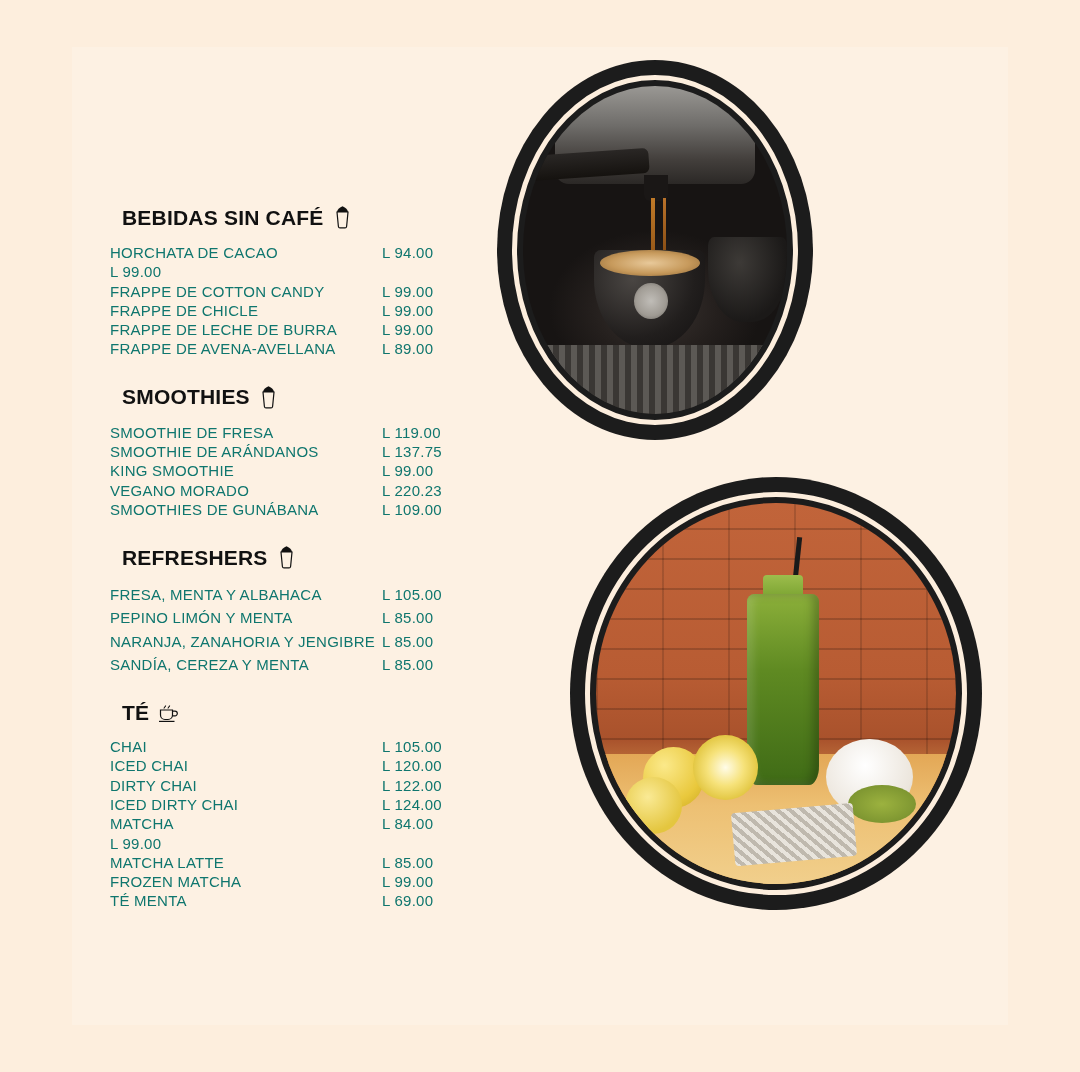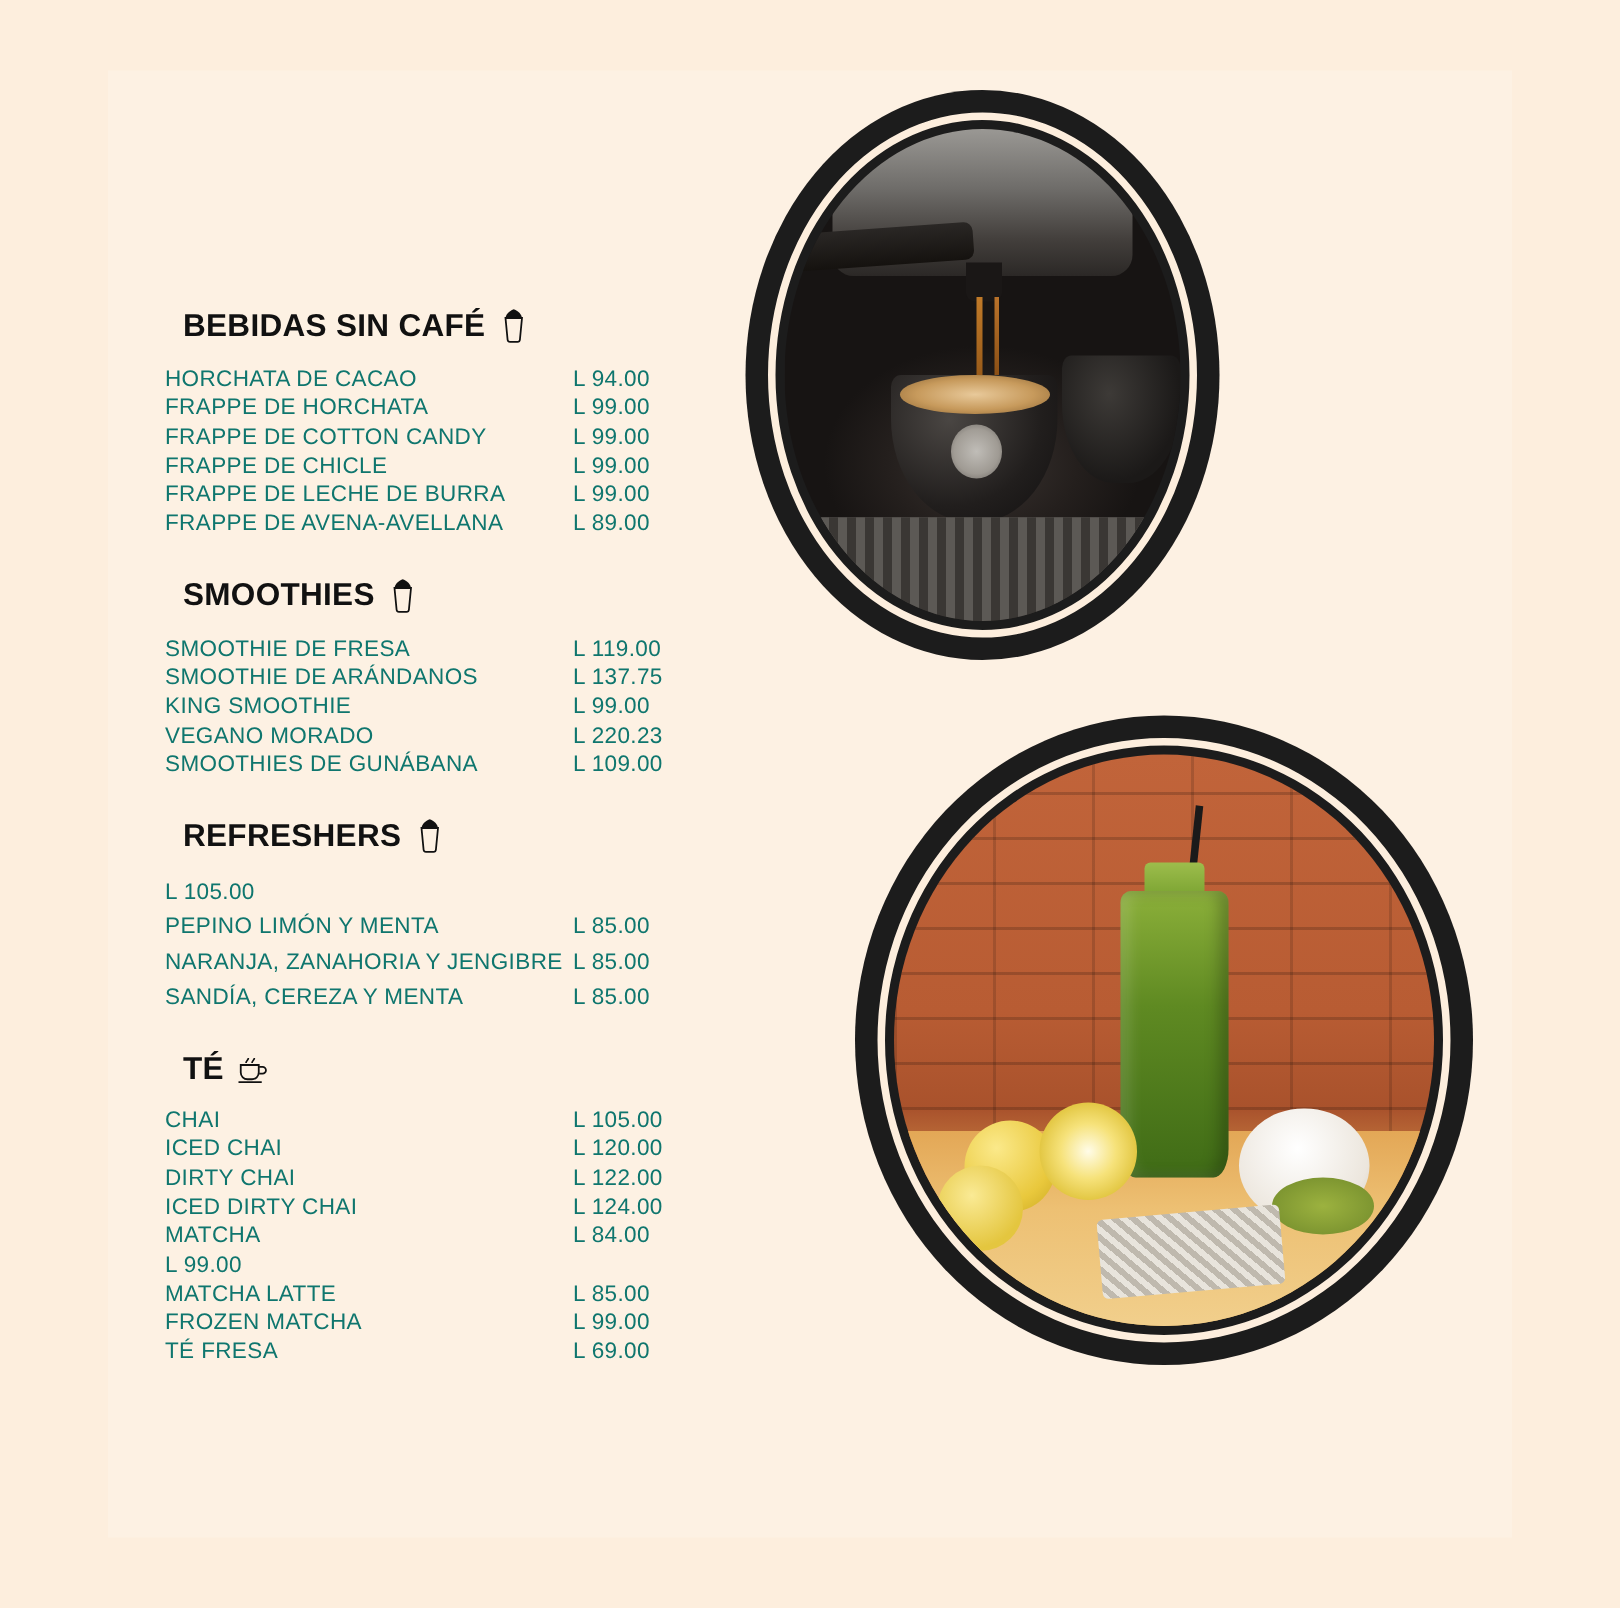--- a/index.html
+++ b/index.html
@@ -238,21 +238,20 @@
             <path d="M9.5 1.2 C6 2.6 4.4 4.6 4 7 h11 C14.6 4.6 13 2.6 9.5 1.2 Z" fill="#111"></path>
           </svg>
         </span>
       </div>
       <div class="items tight">
         <div class="item">
           <span class="nm">HORCHATA DE CACAO</span>
           <span class="pr">L 94.00</span>
         </div>
         <div class="item">
-          <span class="nm">FRAPPE DE HORCHATA</span>
           <span class="pr">L 99.00</span>
         </div>
         <div class="item">
           <span class="nm">FRAPPE DE COTTON CANDY</span>
           <span class="pr">L 99.00</span>
         </div>
         <div class="item">
           <span class="nm">FRAPPE DE CHICLE</span>
           <span class="pr">L 99.00</span>
         </div>
@@ -306,20 +305,21 @@
         <div class="section-title">REFRESHERS</div>
         <span class="sec-icon">
           <svg width="19" height="24" viewBox="0 0 19 24">
             <path d="M4 7 h11 l-1.4 14.5 a1.6 1.6 0 0 1 -1.6 1.4 h-5 a1.6 1.6 0 0 1 -1.6 -1.4 Z" fill="none" stroke="#111" stroke-width="1.2"></path>
             <path d="M9.5 1.2 C6 2.6 4.4 4.6 4 7 h11 C14.6 4.6 13 2.6 9.5 1.2 Z" fill="#111"></path>
           </svg>
         </span>
       </div>
       <div class="items loose">
         <div class="item">
+          <span class="nm">FRESA, MENTA Y ALBAHACA</span>
           <span class="pr">L 105.00</span>
         </div>
         <div class="item">
           <span class="nm">PEPINO LIMÓN Y MENTA</span>
           <span class="pr">L 85.00</span>
         </div>
         <div class="item">
           <span class="nm">NARANJA, ZANAHORIA Y JENGIBRE</span>
           <span class="pr">L 85.00</span>
         </div>
@@ -369,21 +369,21 @@
         </div>
         <div class="item">
           <span class="nm">MATCHA LATTE</span>
           <span class="pr">L 85.00</span>
         </div>
         <div class="item">
           <span class="nm">FROZEN MATCHA</span>
           <span class="pr">L 99.00</span>
         </div>
         <div class="item">
-          <span class="nm">TÉ FRESA</span>
+          <span class="nm">TÉ MENTA</span>
           <span class="pr">L 69.00</span>
         </div>
       </div>
     </div>
 
   </div>
 
   <div class="photo" id="photo-espresso">
     <div class="ring">
       <div class="inner">

